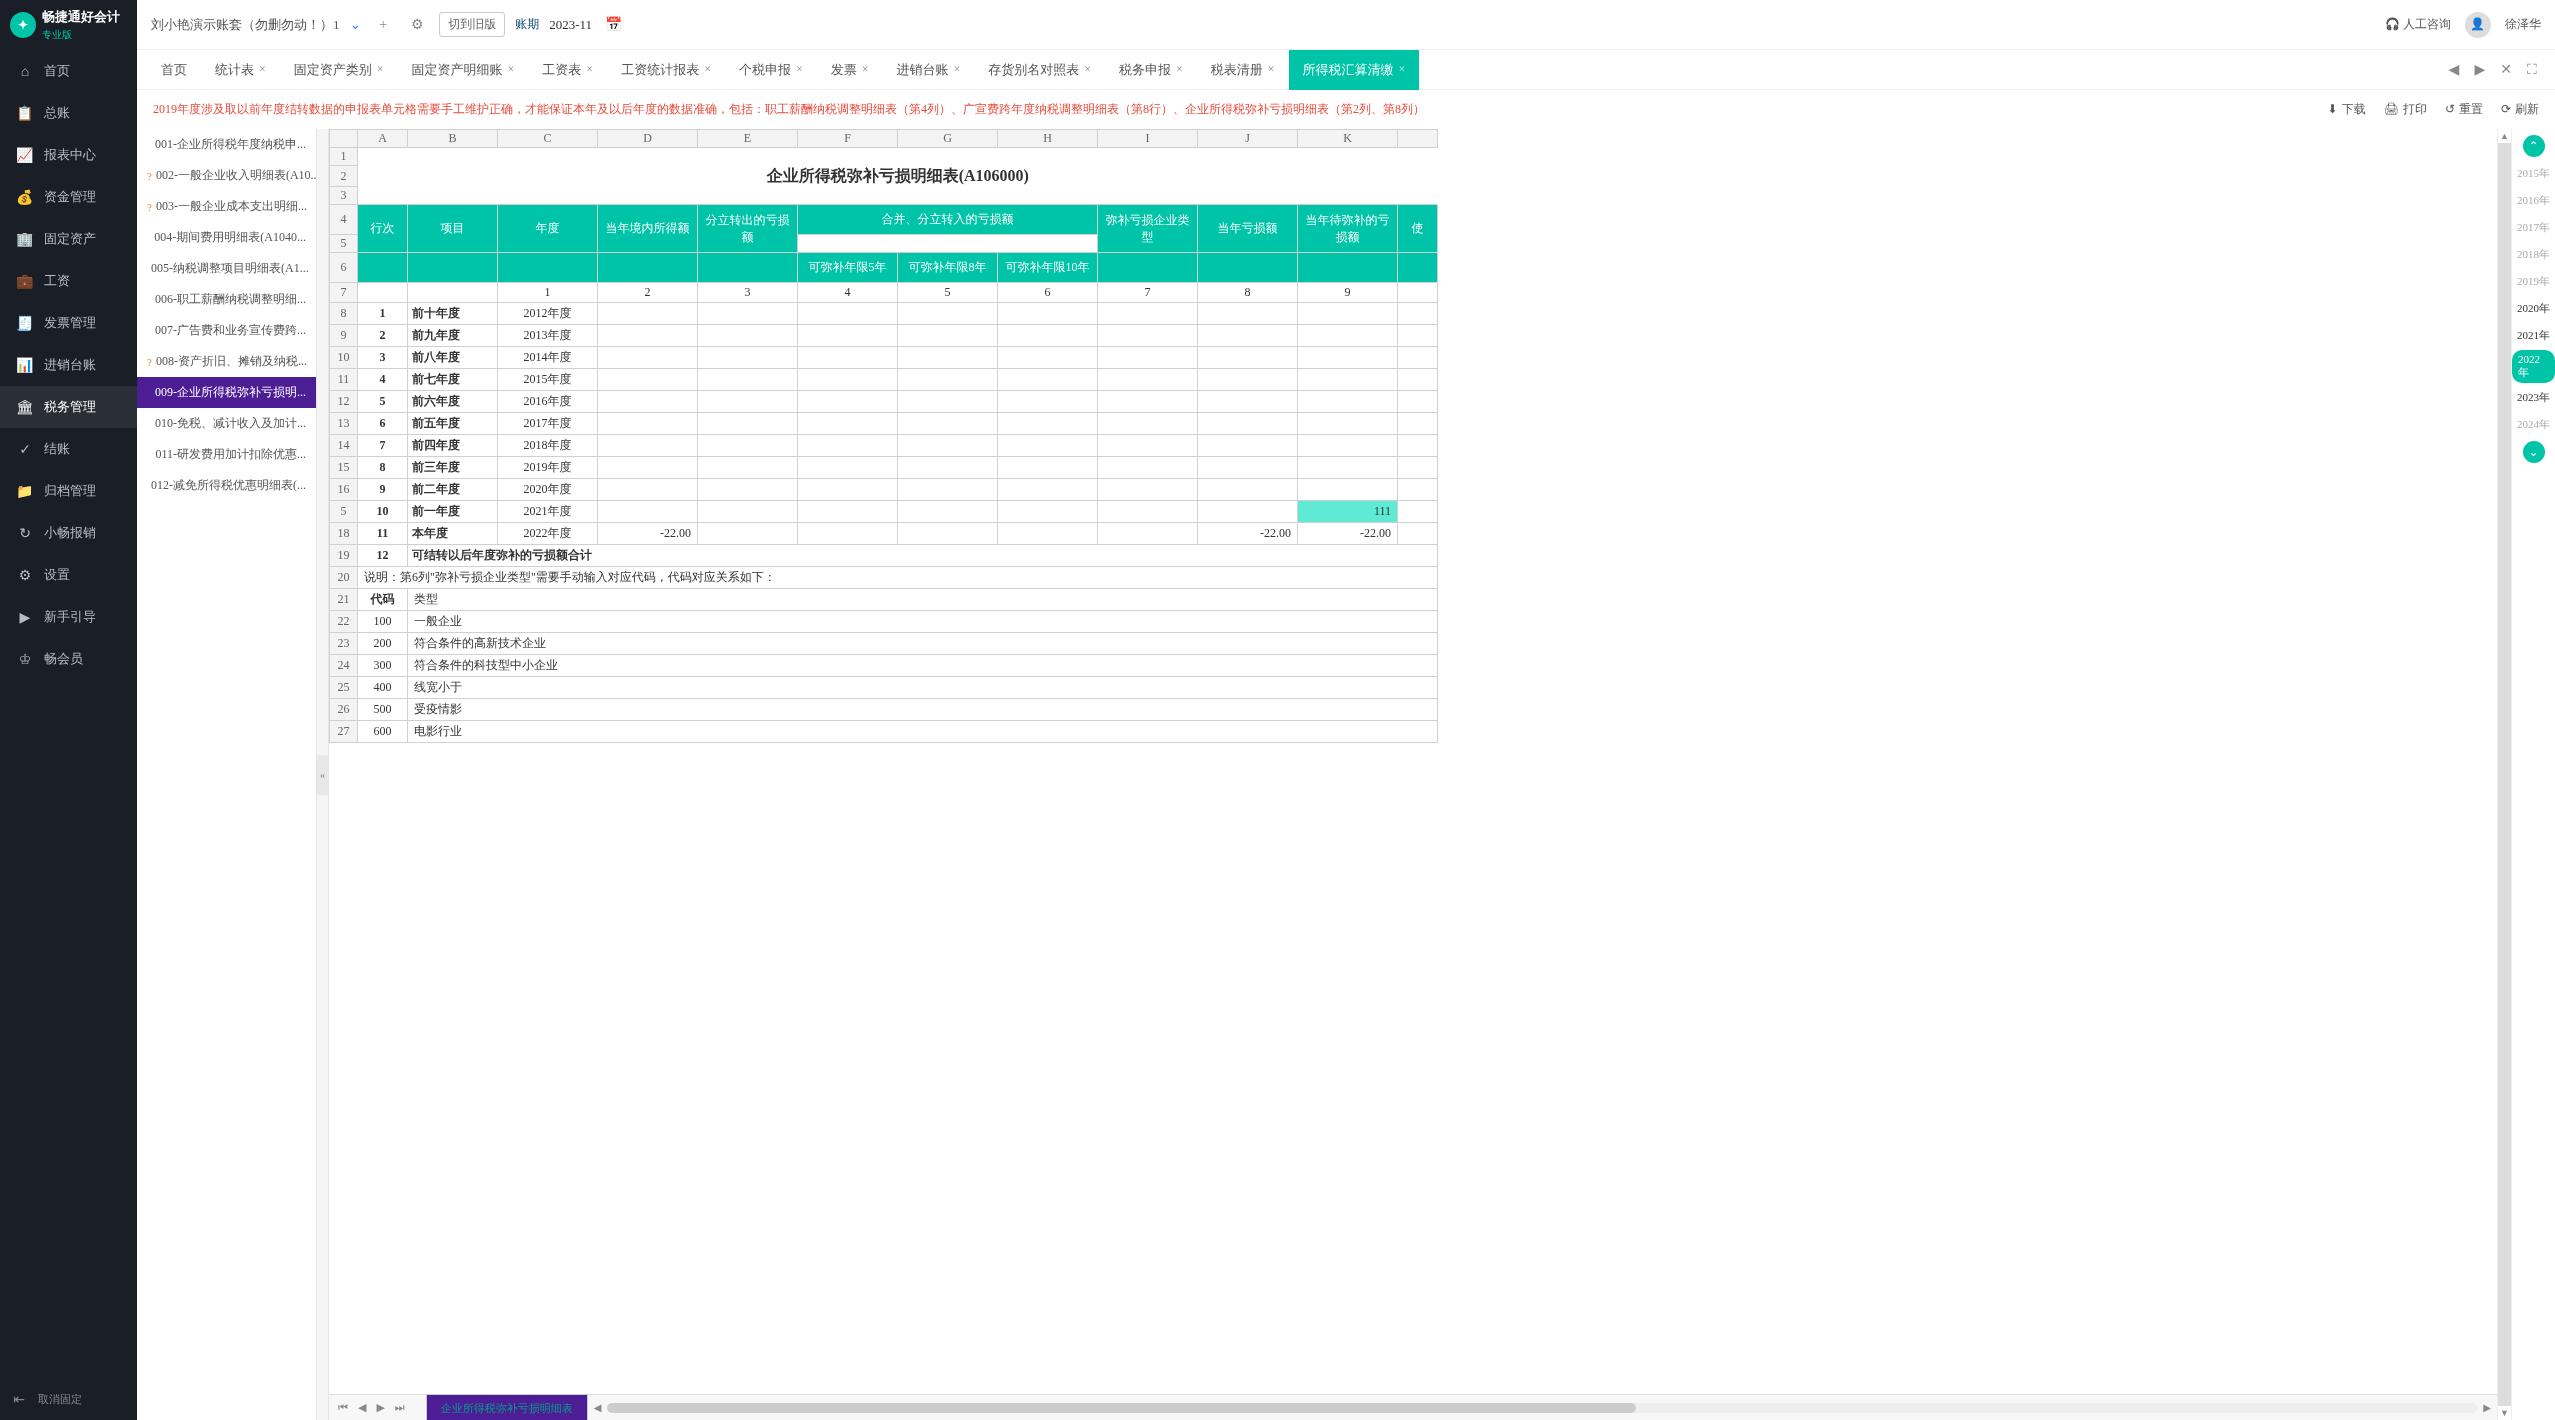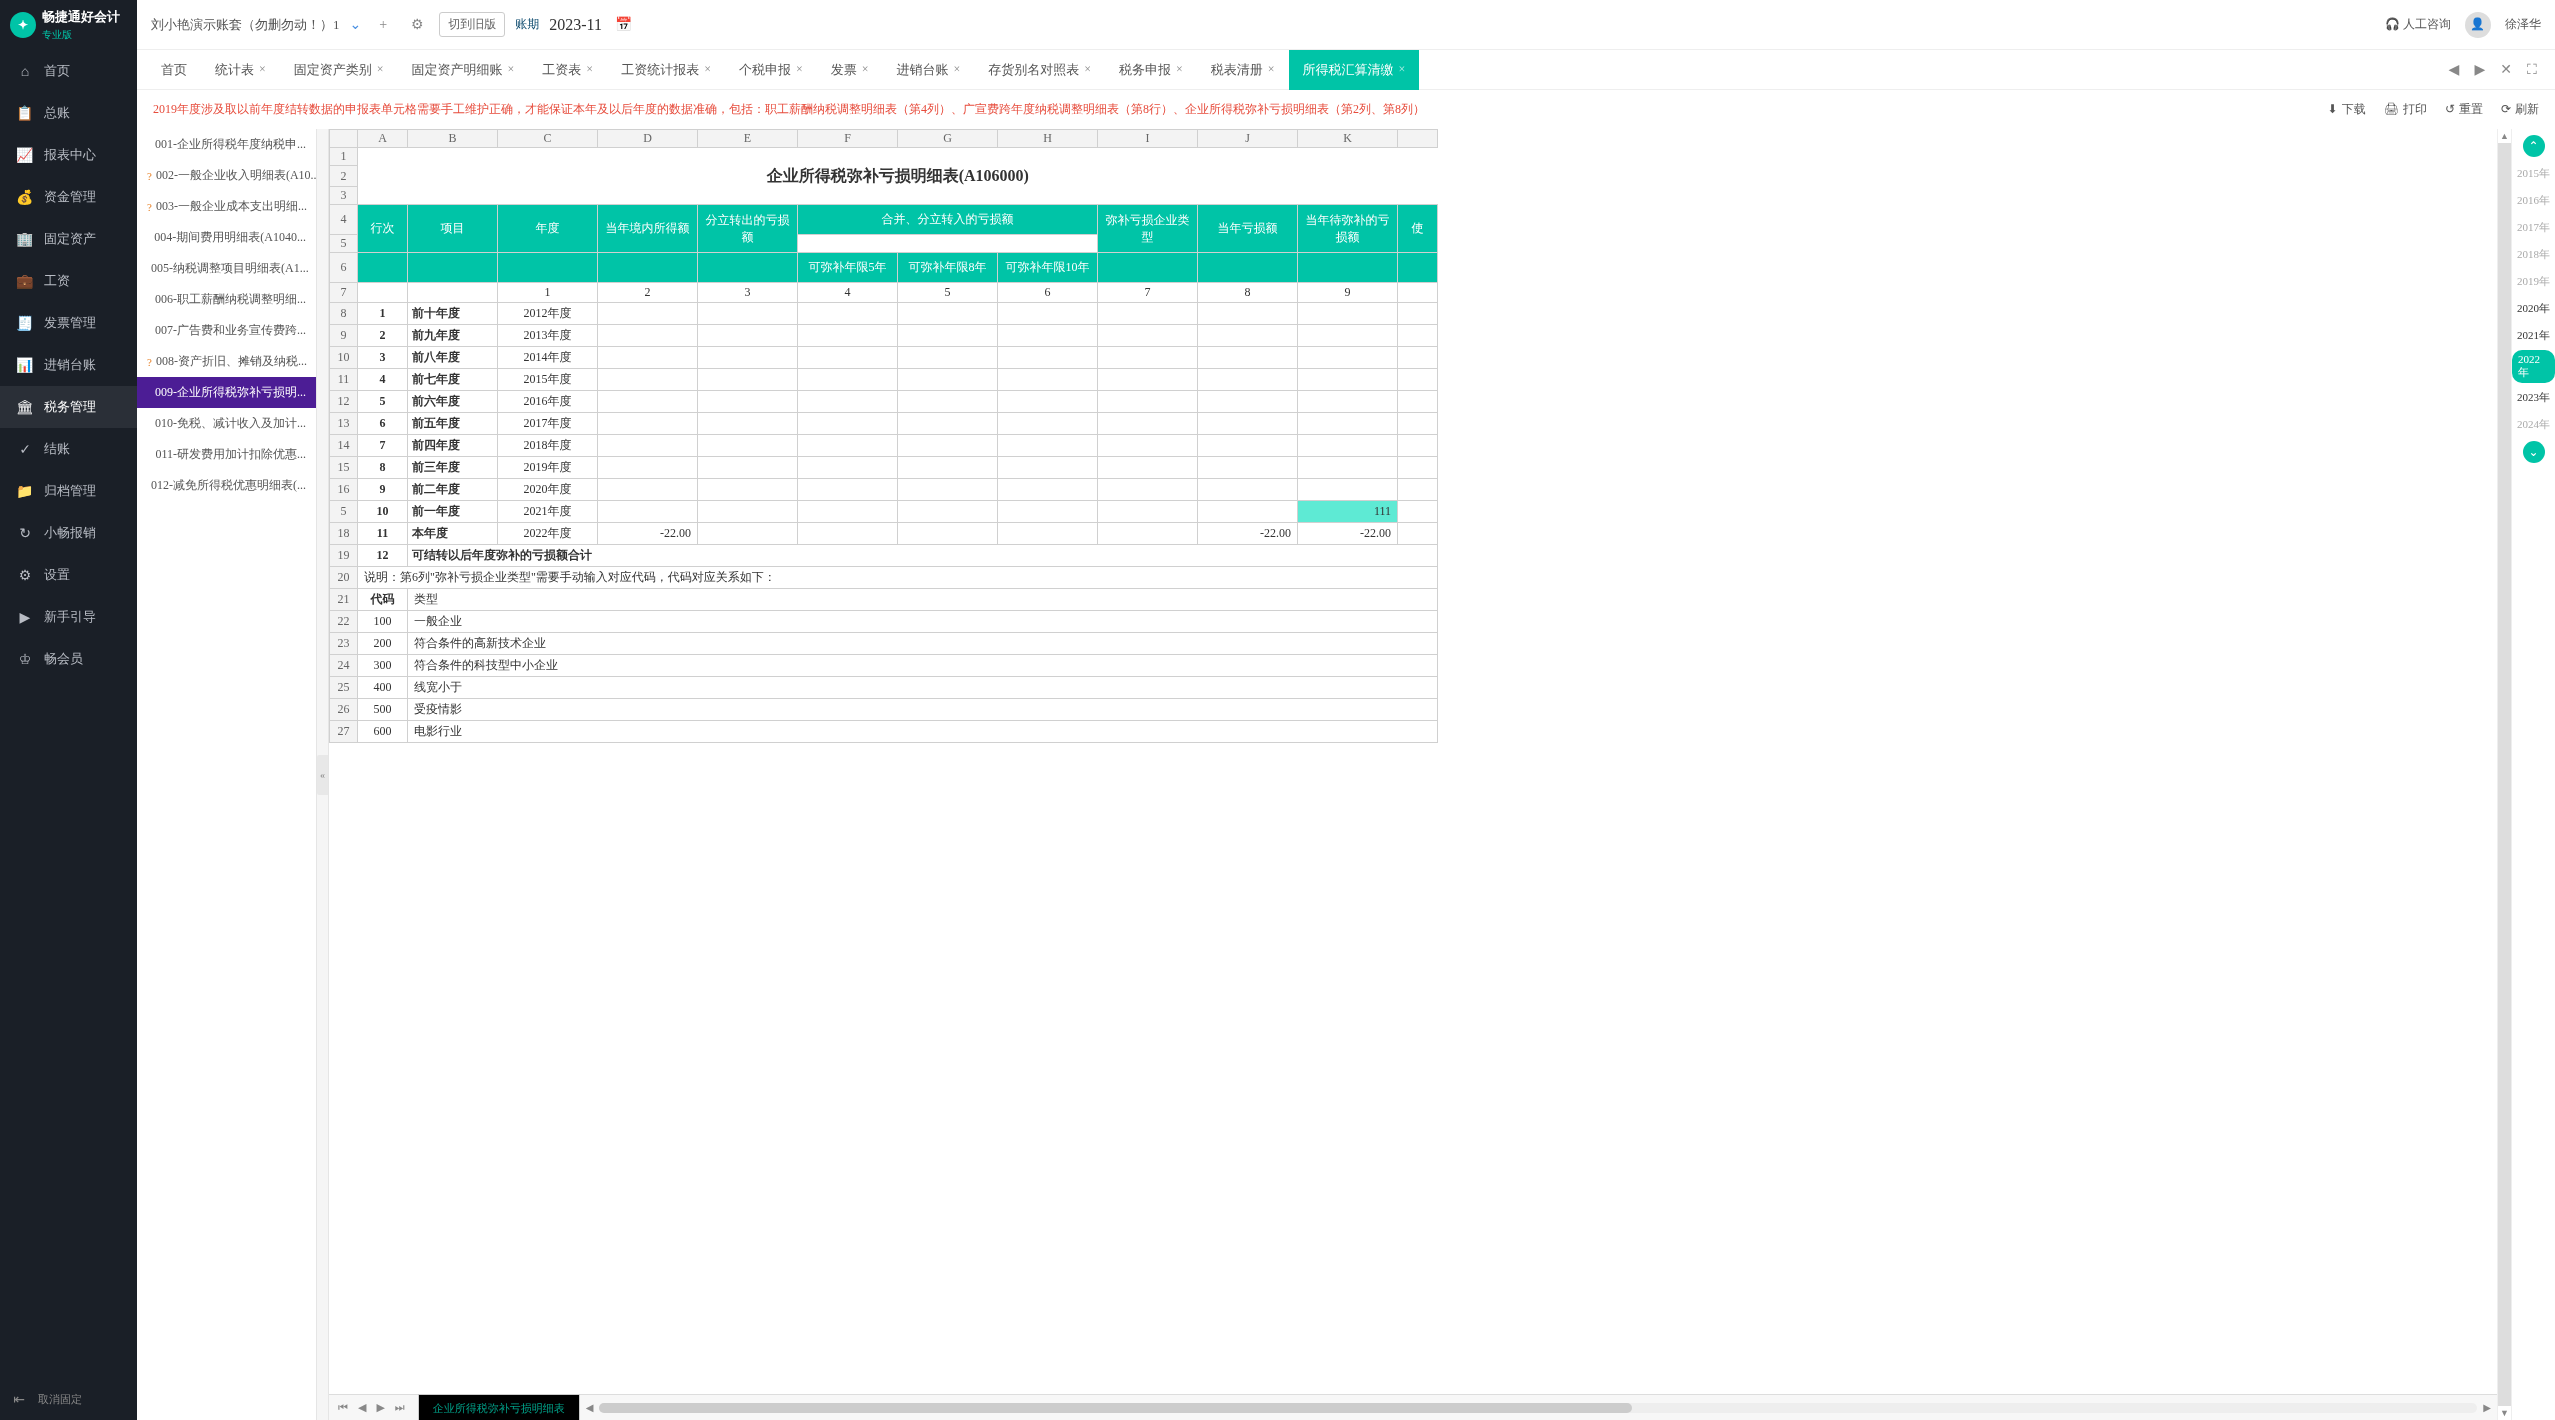--- a/index.html
+++ b/index.html
@@ -21,21 +21,21 @@
 
 .main { flex: 1; display: flex; flex-direction: column; overflow: hidden; font-family: Liberation Serif, serif; }
 
 
 .top-header { height: 50px; border-bottom: 1px solid #eee; display: flex; align-items: center; padding: 0 14px; gap: 10px; }
 .account-select { color: #555; font-size: 13px; display: flex; align-items: center; gap: 6px; }
 .dropdown-arrow { color: #4a90e2; font-size: 14px; cursor: pointer; }
 .icon-btn { width: 24px; height: 24px; display: inline-flex; align-items: center; justify-content: center; cursor: pointer; color: #888; font-size: 14px; }
 .old-version { border: 1px solid #ccc; padding: 3px 8px; border-radius: 3px; font-size: 12px; color: #666; cursor: pointer; }
 .period-label { color: #0c4a6e; }
-.period-value { color: #333; font-size: 16px; }
+.period-value { color: #333; font-size: 13px; }
 .spacer { flex: 1; }
 .top-right { display: flex; align-items: center; gap: 14px; color: #555; }
 .avatar { width: 26px; height: 26px; border-radius: 50%; background: #ddd; display: inline-flex; align-items: center; justify-content: center; }
 
 
 .tabs-row { height: 40px; border-bottom: 1px solid #eee; display: flex; align-items: center; padding: 0 10px; position: relative; }
 .tabs-scroll { flex: 1; display: flex; align-items: center; overflow: hidden; }
 .tab { padding: 0 14px; height: 40px; display: flex; align-items: center; gap: 5px; color: #555; cursor: pointer; font-size: 13px; white-space: nowrap; flex-shrink: 0; }
 .tab.active { background: #00c4a7; color: #fff; }
 .tab-close { font-size: 12px; color: inherit; opacity: 0.7; }
@@ -82,21 +82,21 @@
 .year-rail { width: 44px; border-left: 1px solid #eee; display: flex; flex-direction: column; align-items: center; padding: 6px 0; gap: 4px; flex-shrink: 0; }
 .rail-btn { width: 22px; height: 22px; border-radius: 50%; background: #00c4a7; color: #fff; display: flex; align-items: center; justify-content: center; font-size: 12px; cursor: pointer; }
 .year-item { font-size: 11px; color: #aaa; padding: 5px 0; cursor: pointer; }
 .year-item.enabled { color: #333; }
 .year-item.active { background: #00c4a7; color: #fff; border-radius: 10px; padding: 3px 6px; }
 
 
 .sheet-tabs { height: 26px; border-top: 1px solid #ddd; background: #f7f7f7; display: flex; align-items: center; font-size: 11px; }
 .sheet-tab-nav { display: flex; align-items: center; padding: 0 6px; gap: 4px; color: #888; }
 .sheet-tab-nav span { cursor: pointer; padding: 0 3px; }
-.sheet-tab { padding: 6px 14px; background: #000000; border: 1px solid #ccc; border-bottom: none; color: #00a088; cursor: pointer; margin-left: 4px; }
+.sheet-tab { padding: 6px 14px; background: #4c1d95; border: 1px solid #ccc; border-bottom: none; color: #00a088; cursor: pointer; margin-left: 12px; }
 .sheet-hscroll { flex: 1; display: flex; align-items: center; padding: 0 6px; }
 .hscroll-track { flex: 1; height: 10px; background: #eee; border-radius: 5px; position: relative; margin: 0 6px; }
 .hscroll-thumb { position: absolute; left: 0; width: 55%; height: 100%; background: #ccc; border-radius: 5px; }
 
 
 .vscroll { width: 14px; display: flex; flex-direction: column; border-left: 1px solid #eee; flex-shrink: 0; }
 .vscroll-btn { height: 14px; display: flex; align-items: center; justify-content: center; font-size: 9px; color: #888; cursor: pointer; }
 .vscroll-track { flex: 1; background: #f5f5f5; position: relative; }
 .vscroll-thumb { position: absolute; top: 0; width: 100%; height: 100%; background: #ddd; }
 

